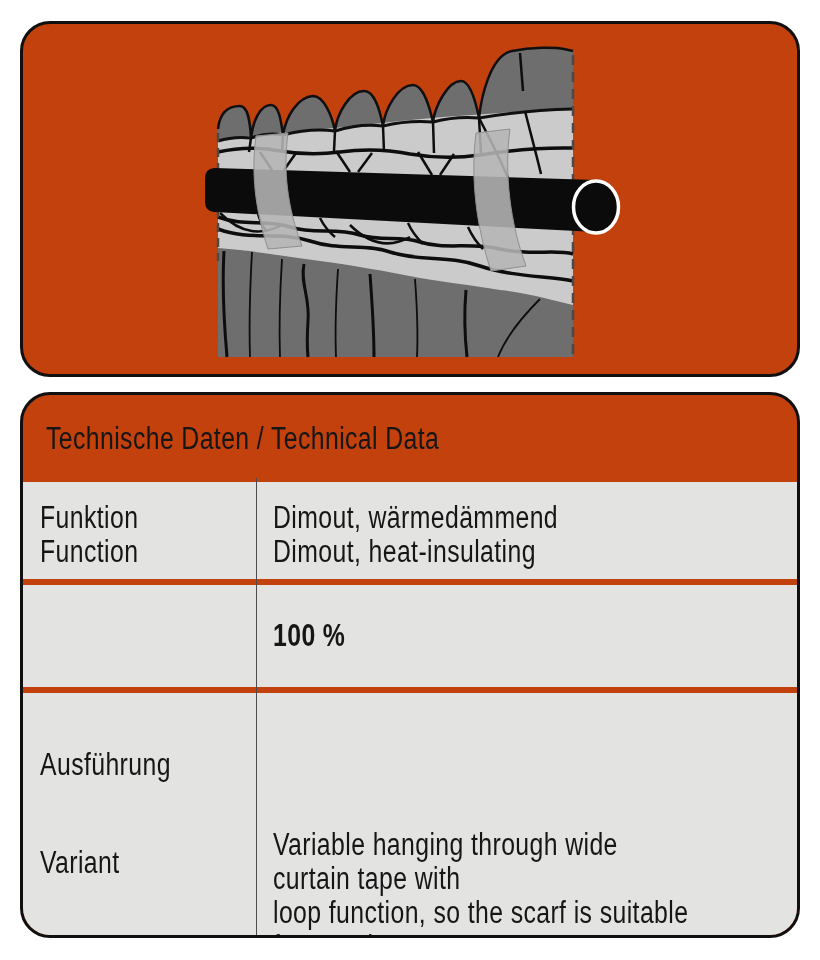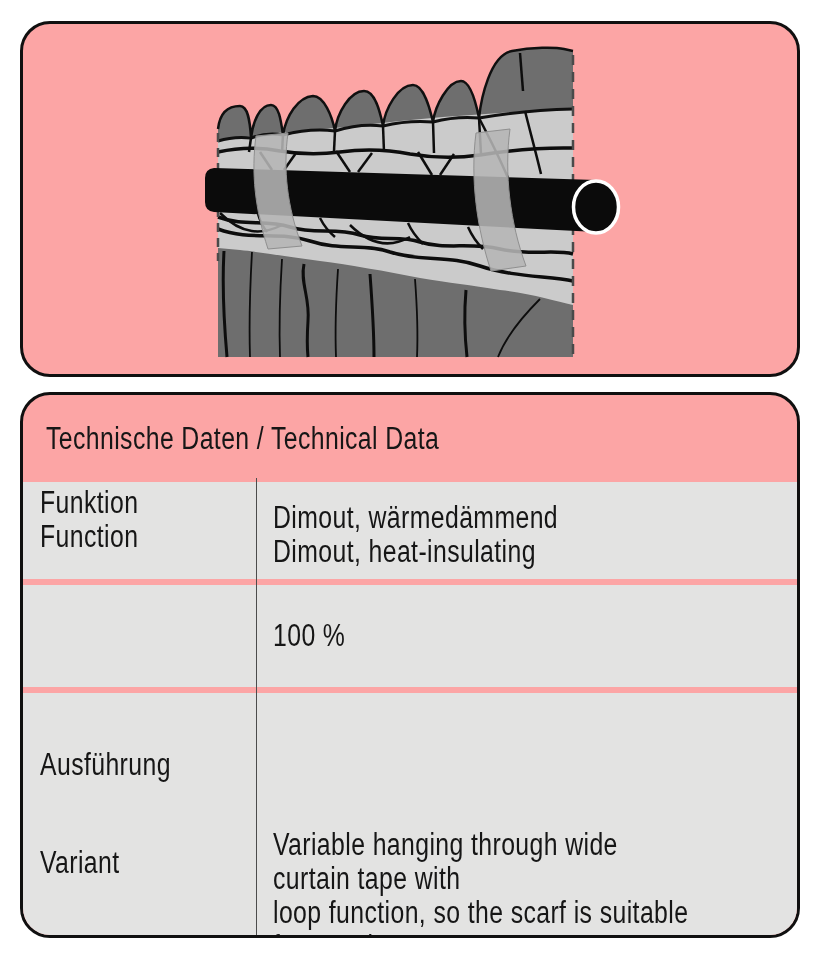--- a/index.html
+++ b/index.html
@@ -1,17 +1,17 @@
 <!DOCTYPE html>
 <html><head>
 <meta charset="utf-8">
 <style>
   html,body{margin:0;padding:0;background:#ffffff;}
   body{width:820px;height:960px;position:relative;font-family:"Liberation Sans",sans-serif;color:#161616;}
-  .panel{position:absolute;box-sizing:border-box;border:3px solid #101010;border-radius:30px;background:#fca5a5;}
+  .panel{position:absolute;box-sizing:border-box;border:3px solid #101010;border-radius:30px;background:#c2410c;}
   #panel-illustration{left:20px;top:21px;width:780px;height:356px;}
   #panel-illustration svg{position:absolute;left:0;top:0;width:774px;height:350px;}
   #panel-table{left:20px;top:392px;width:780px;height:546px;overflow:hidden;}
 
   .t-header{position:absolute;left:0;top:0;width:100%;height:87px;display:flex;align-items:center;padding-left:23px;box-sizing:border-box;}
   .t-row{position:absolute;left:0;right:0;background:#e3e3e2;}
   .row1{top:87px;height:97px;}
   .row2{top:190px;height:102px;}
   .row3{top:298px;bottom:0;}
   .vline{position:absolute;left:233px;top:83px;bottom:0;width:1px;background:#4c4c4c;}
@@ -126,32 +126,32 @@
   </svg>
 </div>
 
 <div class="panel" id="panel-table">
 
   <div class="t-header">
     <span class="cond">Technische Daten / Technical Data</span>
   </div>
 
   <div class="t-row row1">
-    <div class="cell-l" style="top:4px;">
+    <div class="cell-l" style="top:19px;">
       <span class="cond">Funktion
 Function</span>
     </div>
     <div class="cell-r" style="top:19px;">
       <span class="cond">Dimout, wärmedämmend
 Dimout, heat-insulating</span>
     </div>
   </div>
 
   <div class="t-row row2">
-    <div class="cell-r" style="top:34px;">
+    <div class="cell-r" style="top:34px;font-weight:bold;">
       <span class="cond">100 %</span>
     </div>
   </div>
 
   <div class="t-row row3">
     <div class="cell-l abspos" style="top:153px;">
       <span class="cond">Variant</span>
     </div>
     <div class="cell-l abspos" style="top:55px;">
       <span class="cond">Ausführung</span>

